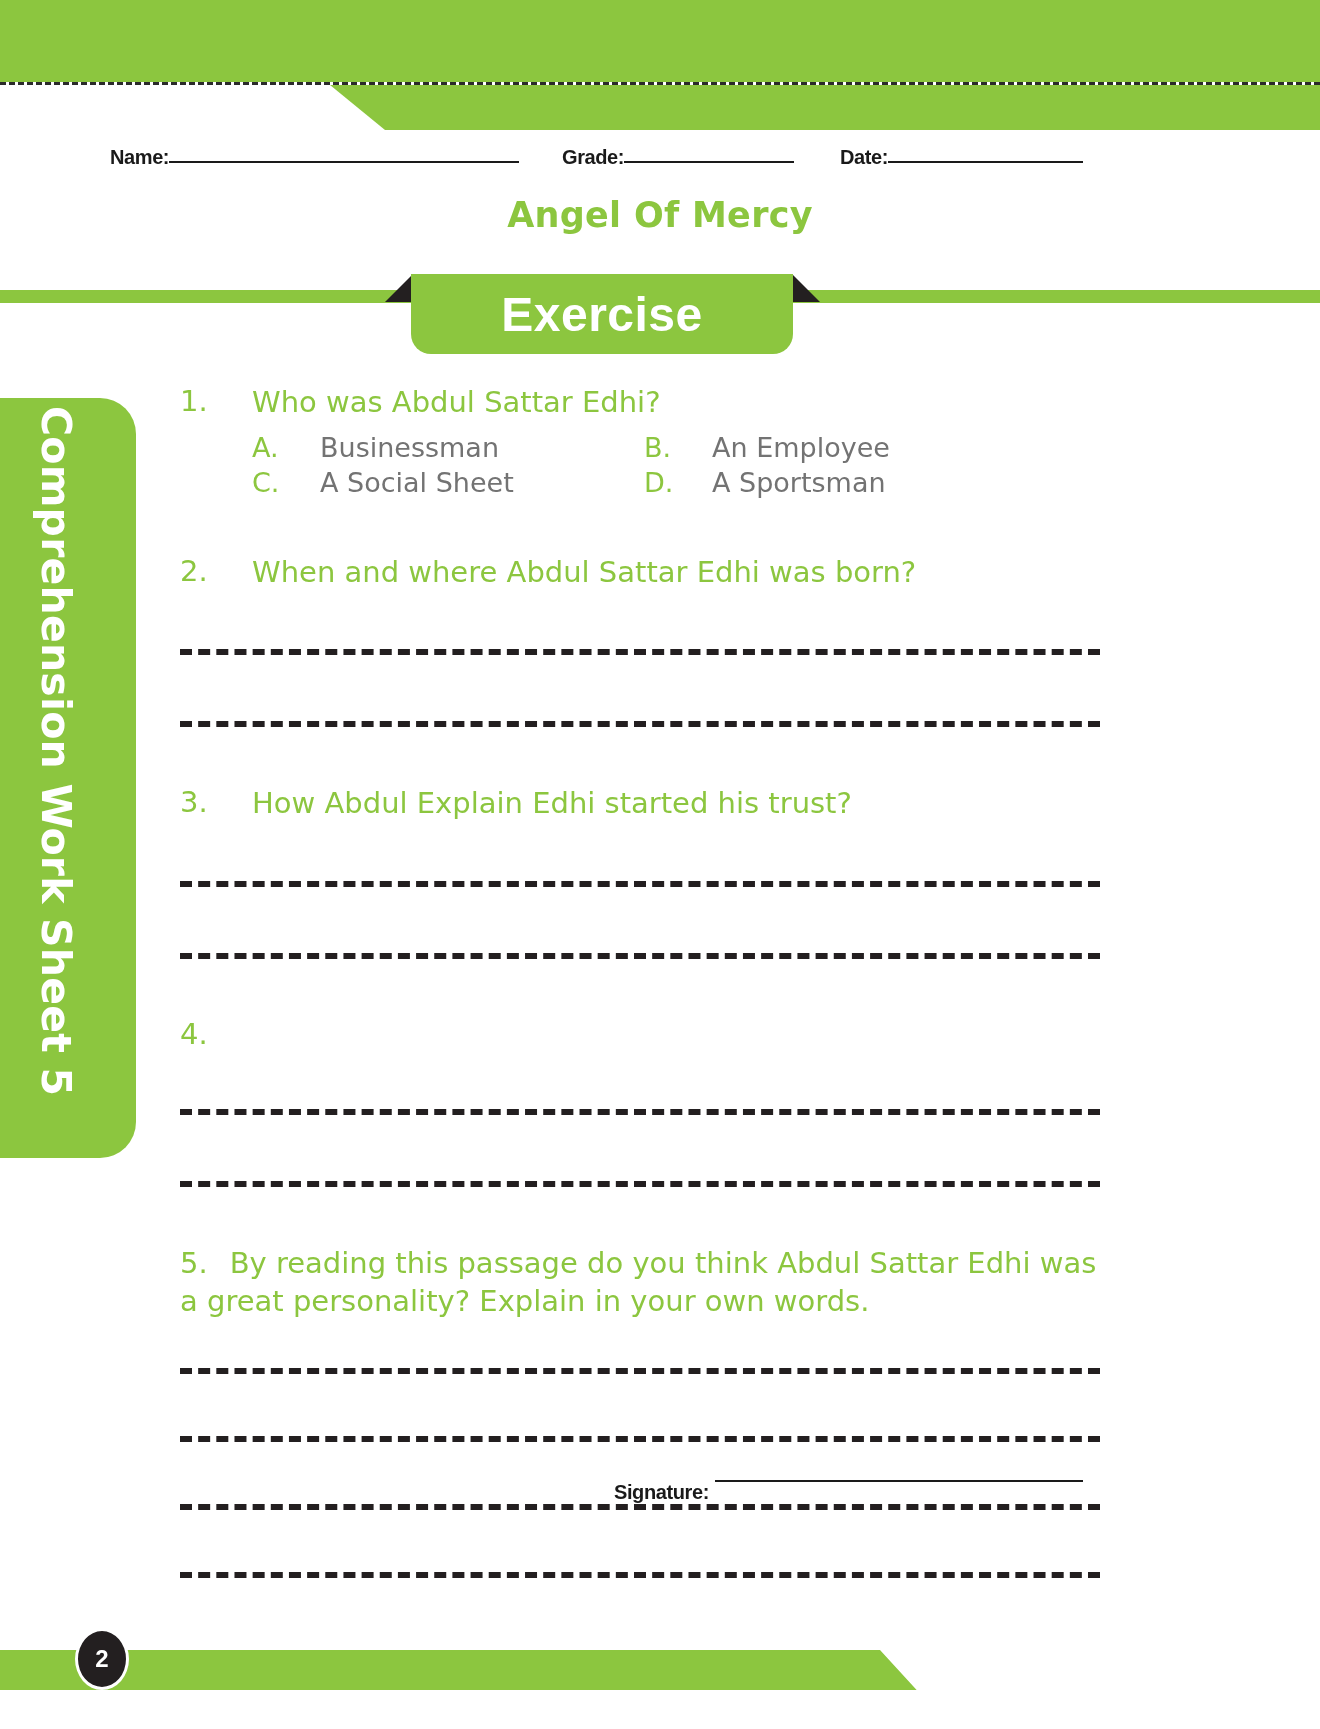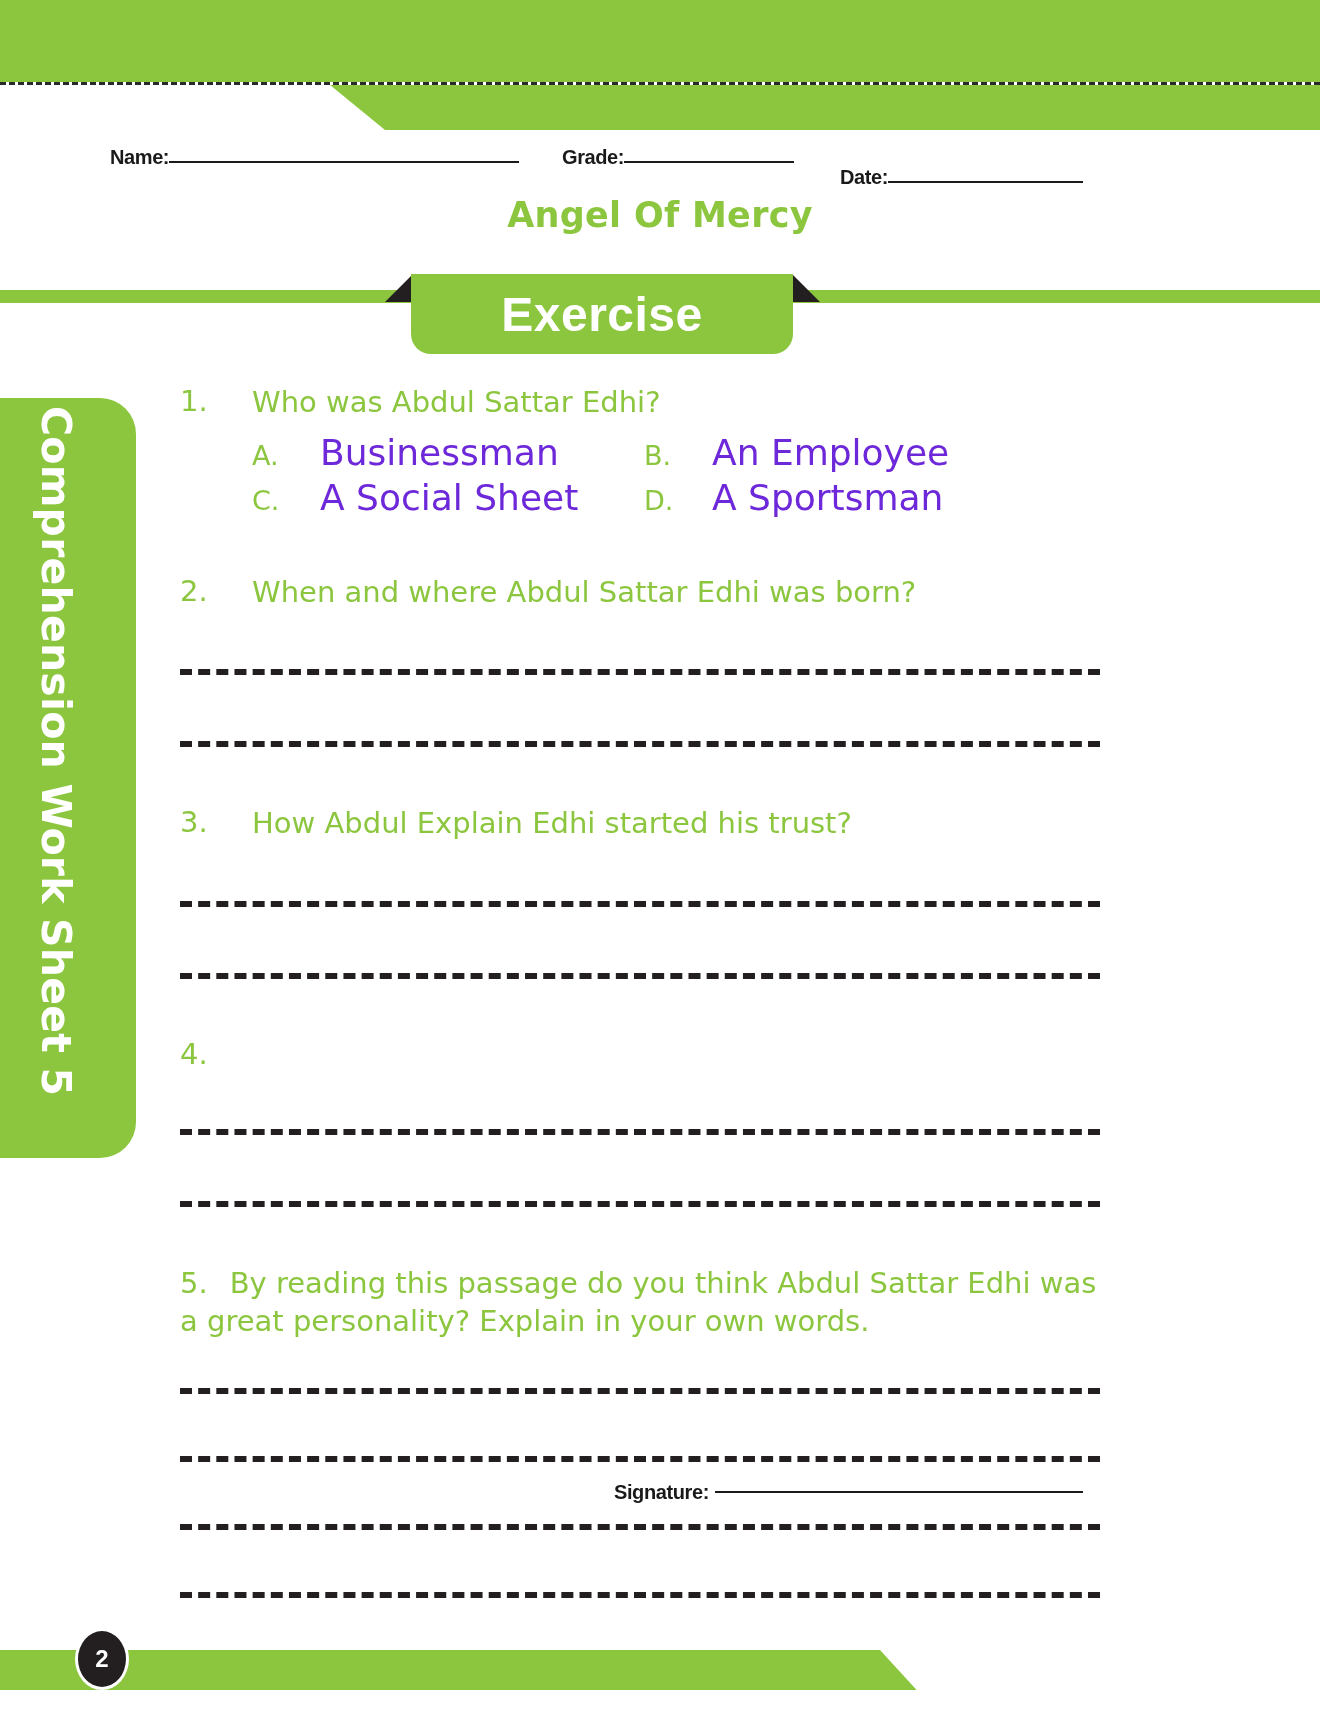--- a/index.html
+++ b/index.html
@@ -61,21 +61,21 @@
   }
   .meta-rule {
     display: inline-block;
     height: 0;
     border-bottom: 2.5px solid #1a1a1a;
     position: relative;
     top: -1px;
   }
   .f-name  { left: 110px; }
   .f-grade { left: 562px; }
-  .f-date  { left: 840px; margin-top: 20px; }
+  .f-date  { left: 840px; }
 
   
   .ws-title {
     position: absolute;
     left: 0; top: 195px;
     width: 1320px;
     text-align: center;
     font-family: "DejaVu Sans", sans-serif;
     font-weight: bold;
     font-size: 35px;
@@ -197,22 +197,22 @@
   }
   .opt-cell-a { width: 392px; }
   .opt-letter {
     width: 68px;
     font-family: "DejaVu Sans", sans-serif;
     font-size: 27px;
     color: #8CC63F;
   }
   .opt-text {
     font-family: "DejaVu Sans", sans-serif;
-    font-size: 36px;
-    color: #6d28d9;
+    font-size: 27px;
+    color: #737373;
   }
 
   
   .ans-line {
     height: 0;
     border-top: 6px dashed #231f20;
     width: 920px;
   }
   .ans-gap-a { height: 66px; }
   .ans-gap-b { height: 62px; }
@@ -220,21 +220,21 @@
   
   .sp-q2 { height: 52px; }
   .sp-pre-line { height: 58px; }
   .sp-post-line { height: 58px; }
 
   
   .sig-row {
     position: absolute;
     left: 614px; top: 1481px;
     display: flex;
-    align-items: center;
+    align-items: flex-start;
     white-space: nowrap;
     gap: 6px;
   }
   .sig-label {
     font-family: "Liberation Sans", sans-serif;
     font-weight: bold;
     font-size: 20px;
     color: #1a1a1a;
     letter-spacing: -0.4px;
   }

